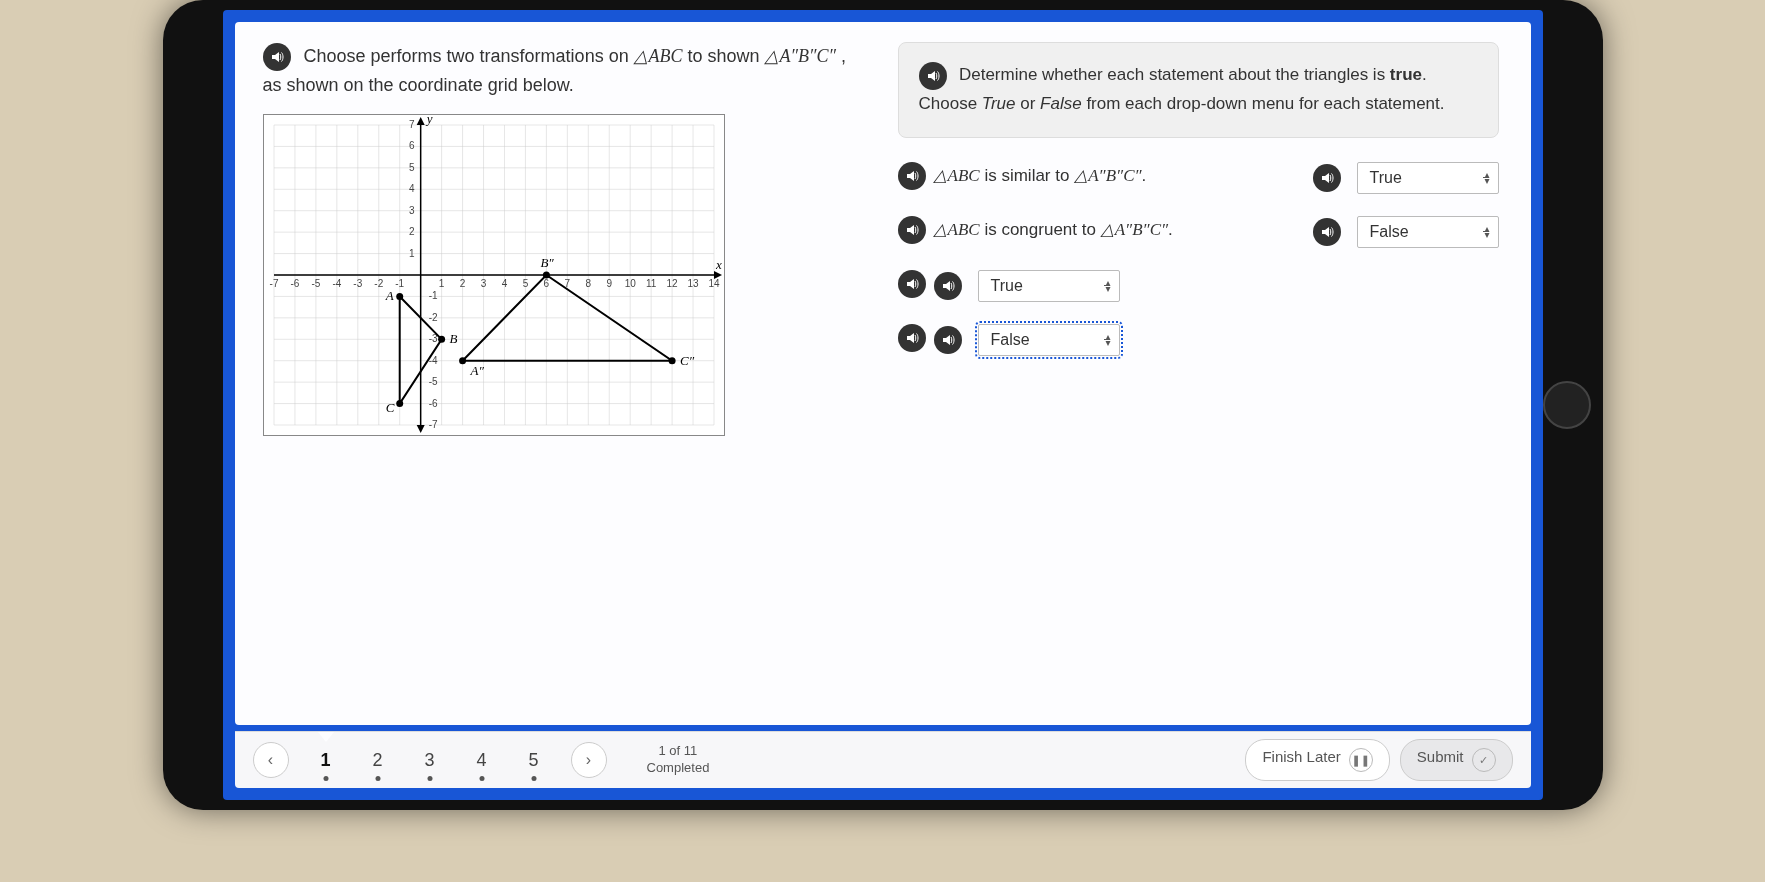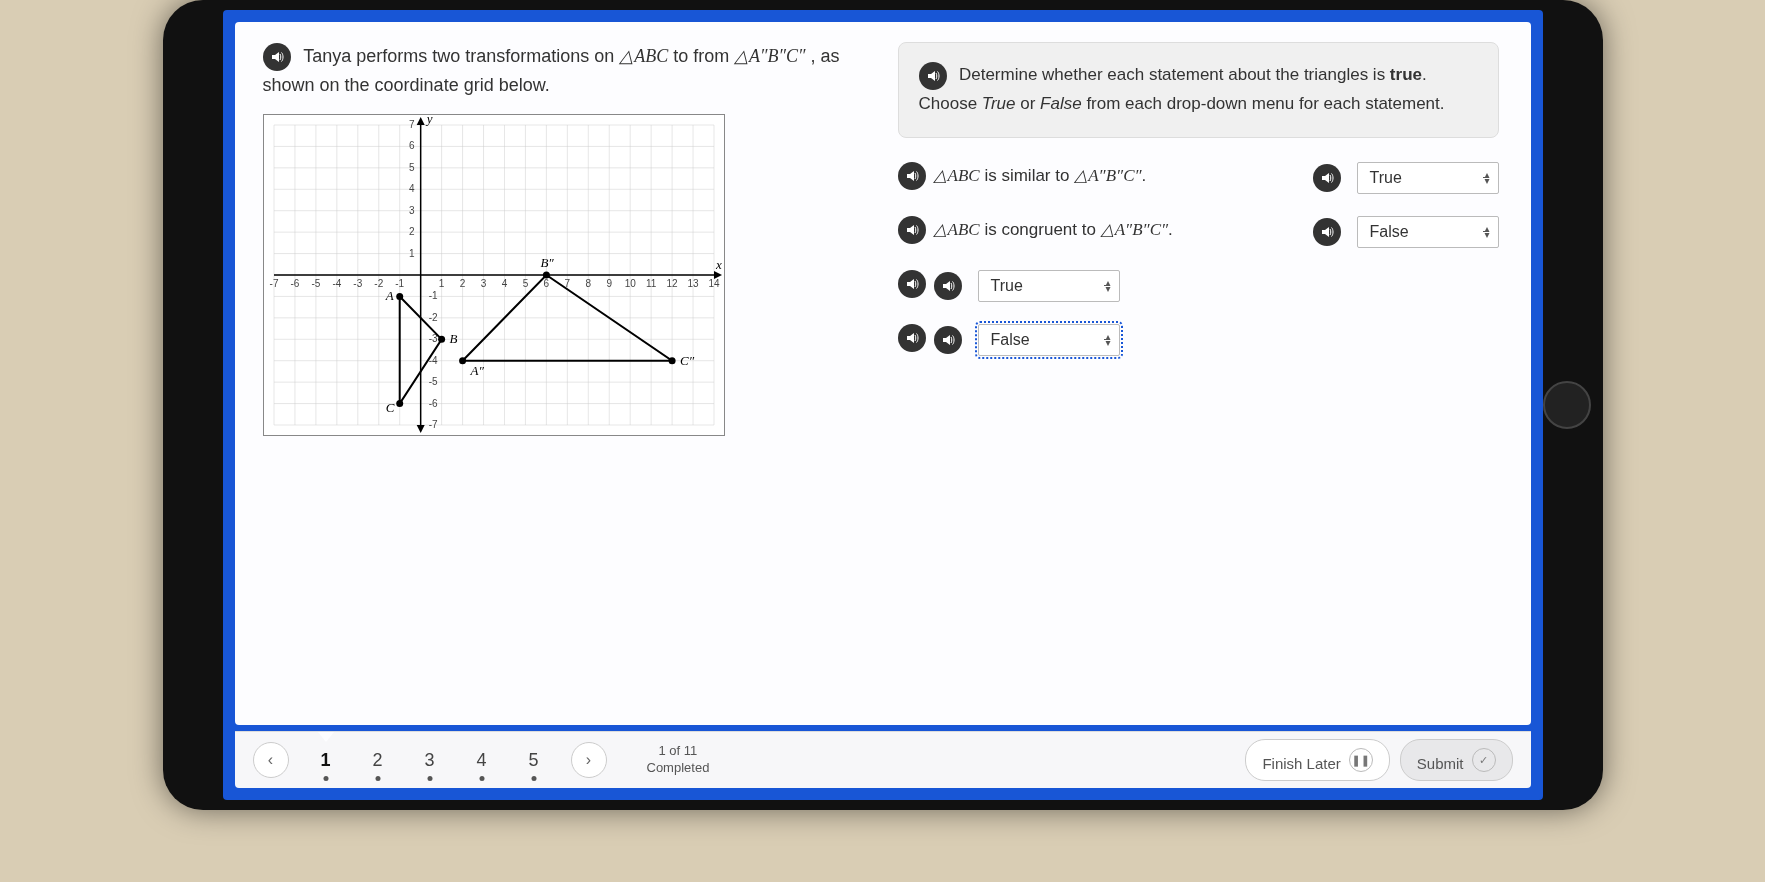--- a/index.html
+++ b/index.html
@@ -26,21 +26,21 @@
   .updown{position:absolute;right:8px;top:50%;transform:translateY(-50%);font-size:10px;line-height:6px;color:#555;}
   .graph-box{border:1px solid #888;margin-top:14px;width:460px;height:320px;position:relative;background:#fff;}
   .footer{height:56px;background:#f7f7f9;border-top:1px solid #ddd;display:flex;align-items:center;padding:0 18px;gap:10px;margin-top:6px;border-radius:0 0 4px 4px;}
   .nav-btn{width:34px;height:34px;border-radius:50%;border:1px solid #ccc;background:#fff;display:flex;align-items:center;justify-content:center;color:#666;font-size:16px;}
   .q-num{width:30px;text-align:center;color:#444;font-size:18px;position:relative;}
   .q-num .dot{position:absolute;bottom:-10px;left:50%;transform:translateX(-50%);width:5px;height:5px;border-radius:50%;background:#555;}
   .q-num.current{font-weight:bold;color:#111;}
   .q-num .marker{position:absolute;top:-18px;left:50%;transform:translateX(-50%);width:0;height:0;border-left:8px solid transparent;border-right:8px solid transparent;border-top:10px solid #fdfdff;}
   .progress-text{margin-left:30px;font-size:13px;color:#555;text-align:center;line-height:1.3;}
   .spacer{flex:1;}
-  .pill-btn{border:1px solid #ccc;background:#fff;border-radius:20px;padding:8px 16px;font-size:15px;color:#555;display:flex;align-items:flex-end;gap:8px;}
+  .pill-btn{border:1px solid #ccc;background:#fff;border-radius:20px;padding:8px 16px;font-size:15px;color:#555;display:flex;align-items:flex-start;gap:8px;}
   .pill-btn.submit{background:#e8e8ea;}
   .small-circ{width:22px;height:22px;border-radius:50%;border:1px solid #bbb;display:inline-flex;align-items:center;justify-content:center;font-size:11px;color:#777;}
   svg text{font-size:10px;fill:#444;font-family:Arial;}
   svg .pt-label{font-size:13px;font-style:italic;font-family:"Times New Roman",serif;fill:#000;}
 </style>
 </head>
 <body>
 
 <div class="device">
   <div class="home-btn"></div>
@@ -48,23 +48,23 @@
     <div class="content">
 
       <div class="left-pane">
         <div class="question-text">
           <span class="audio-icon">
             <svg width="16" height="16" viewBox="0 0 16 16">
                 <path d="M3 6v4h3l4 3V3L6 6H3z" fill="#fff"></path>
                 <path d="M11 5c1 1 1 5 0 6M12.5 3.5c2 2 2 7 0 9" stroke="#fff" stroke-width="1" fill="none"></path>
               </svg>
           </span>
-          <span>Tanya performs two transformations on </span>
+          <span>Choose performs two transformations on </span>
           <span class="tri italic">ABC</span>
-          <span> to from </span>
+          <span> to shown </span>
           <span class="tri italic">A″B″C″</span>
           <span>, as shown on the coordinate grid below.</span>
         </div>
 
         <div class="graph-box">
           <svg width="460" height="320" viewBox="0 0 460 320">
             <g id="grid">
                 <line x1="10" x2="10" y1="310" y2="10" stroke="#ccc" stroke-width="0.5"></line>
                 <line x1="30.952380952380953" x2="30.952380952380953" y1="310" y2="10" stroke="#ccc" stroke-width="0.5"></line>
                 <line x1="51.904761904761905" x2="51.904761904761905" y1="310" y2="10" stroke="#ccc" stroke-width="0.5"></line>

